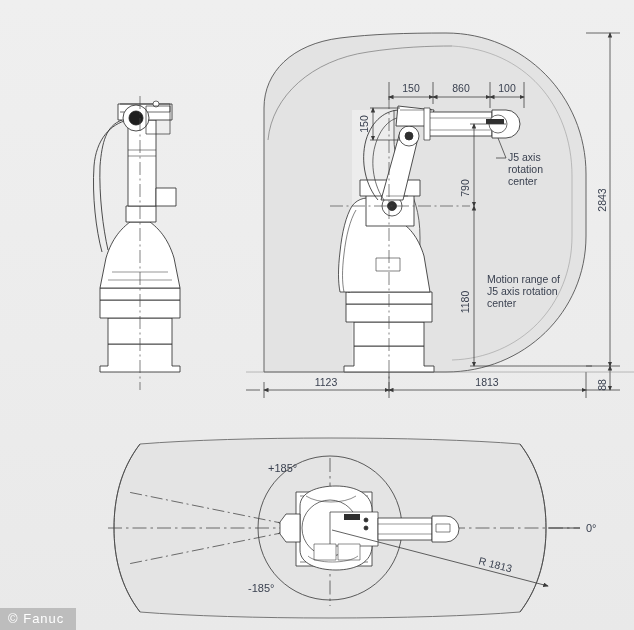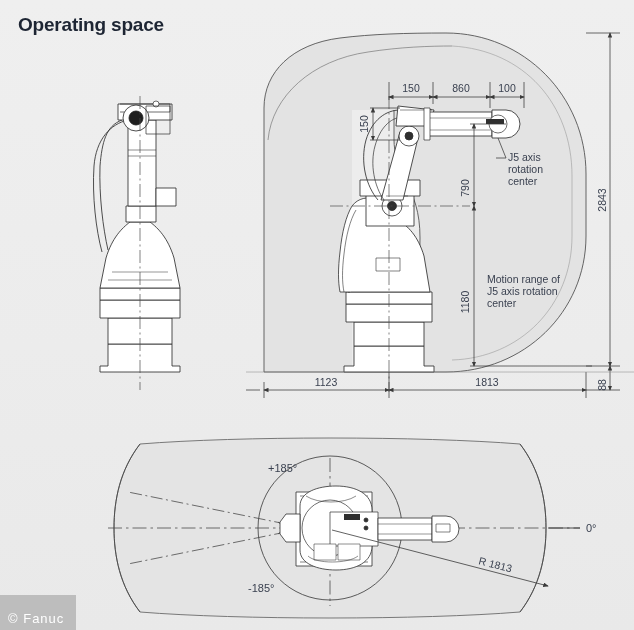--- a/index.html
+++ b/index.html
@@ -19,33 +19,32 @@
   #title{
     position:absolute;left:18px;top:14px;
     font-size:19px;font-weight:bold;letter-spacing:-0.2px;
     color:#1d2533;
   }
   #drawing{position:absolute;left:0;top:0;width:634px;height:630px;}
   #watermark{
     position:absolute;left:0;bottom:0;
     background:#bdbdbd;color:#ffffff;
     font-size:13px;letter-spacing:1px;
-    padding:16px 12px 4px 8px;
+    padding:3px 12px 4px 8px;
     font-family:"Liberation Sans", sans-serif;
   }
   .dimtxt{font-size:10.5px;fill:#3a4150;font-family:"Liberation Sans", sans-serif;}
   .notetxt{font-size:10.5px;fill:#3a4150;font-family:"Liberation Sans", sans-serif;}
   .angtxt{font-size:11px;fill:#3a4150;font-family:"Liberation Sans", sans-serif;}
 </style>
 </head>
 <body>
 
 <div id="page">
 
-  <div id="title">Operating space</div>
 
   <svg id="drawing" viewBox="0 0 634 630">
     <defs>
       <marker id="arrS" markerWidth="7" markerHeight="7" refX="6" refY="3" orient="auto">
         <path d="M0,0 L7,3 L0,6 z" fill="#3a3a3a"></path>
       </marker>
       <marker id="arrE" markerWidth="7" markerHeight="7" refX="1" refY="3" orient="auto">
         <path d="M7,0 L0,3 L7,6 z" fill="#3a3a3a"></path>
       </marker>
       <clipPath id="sideEnvClip">

